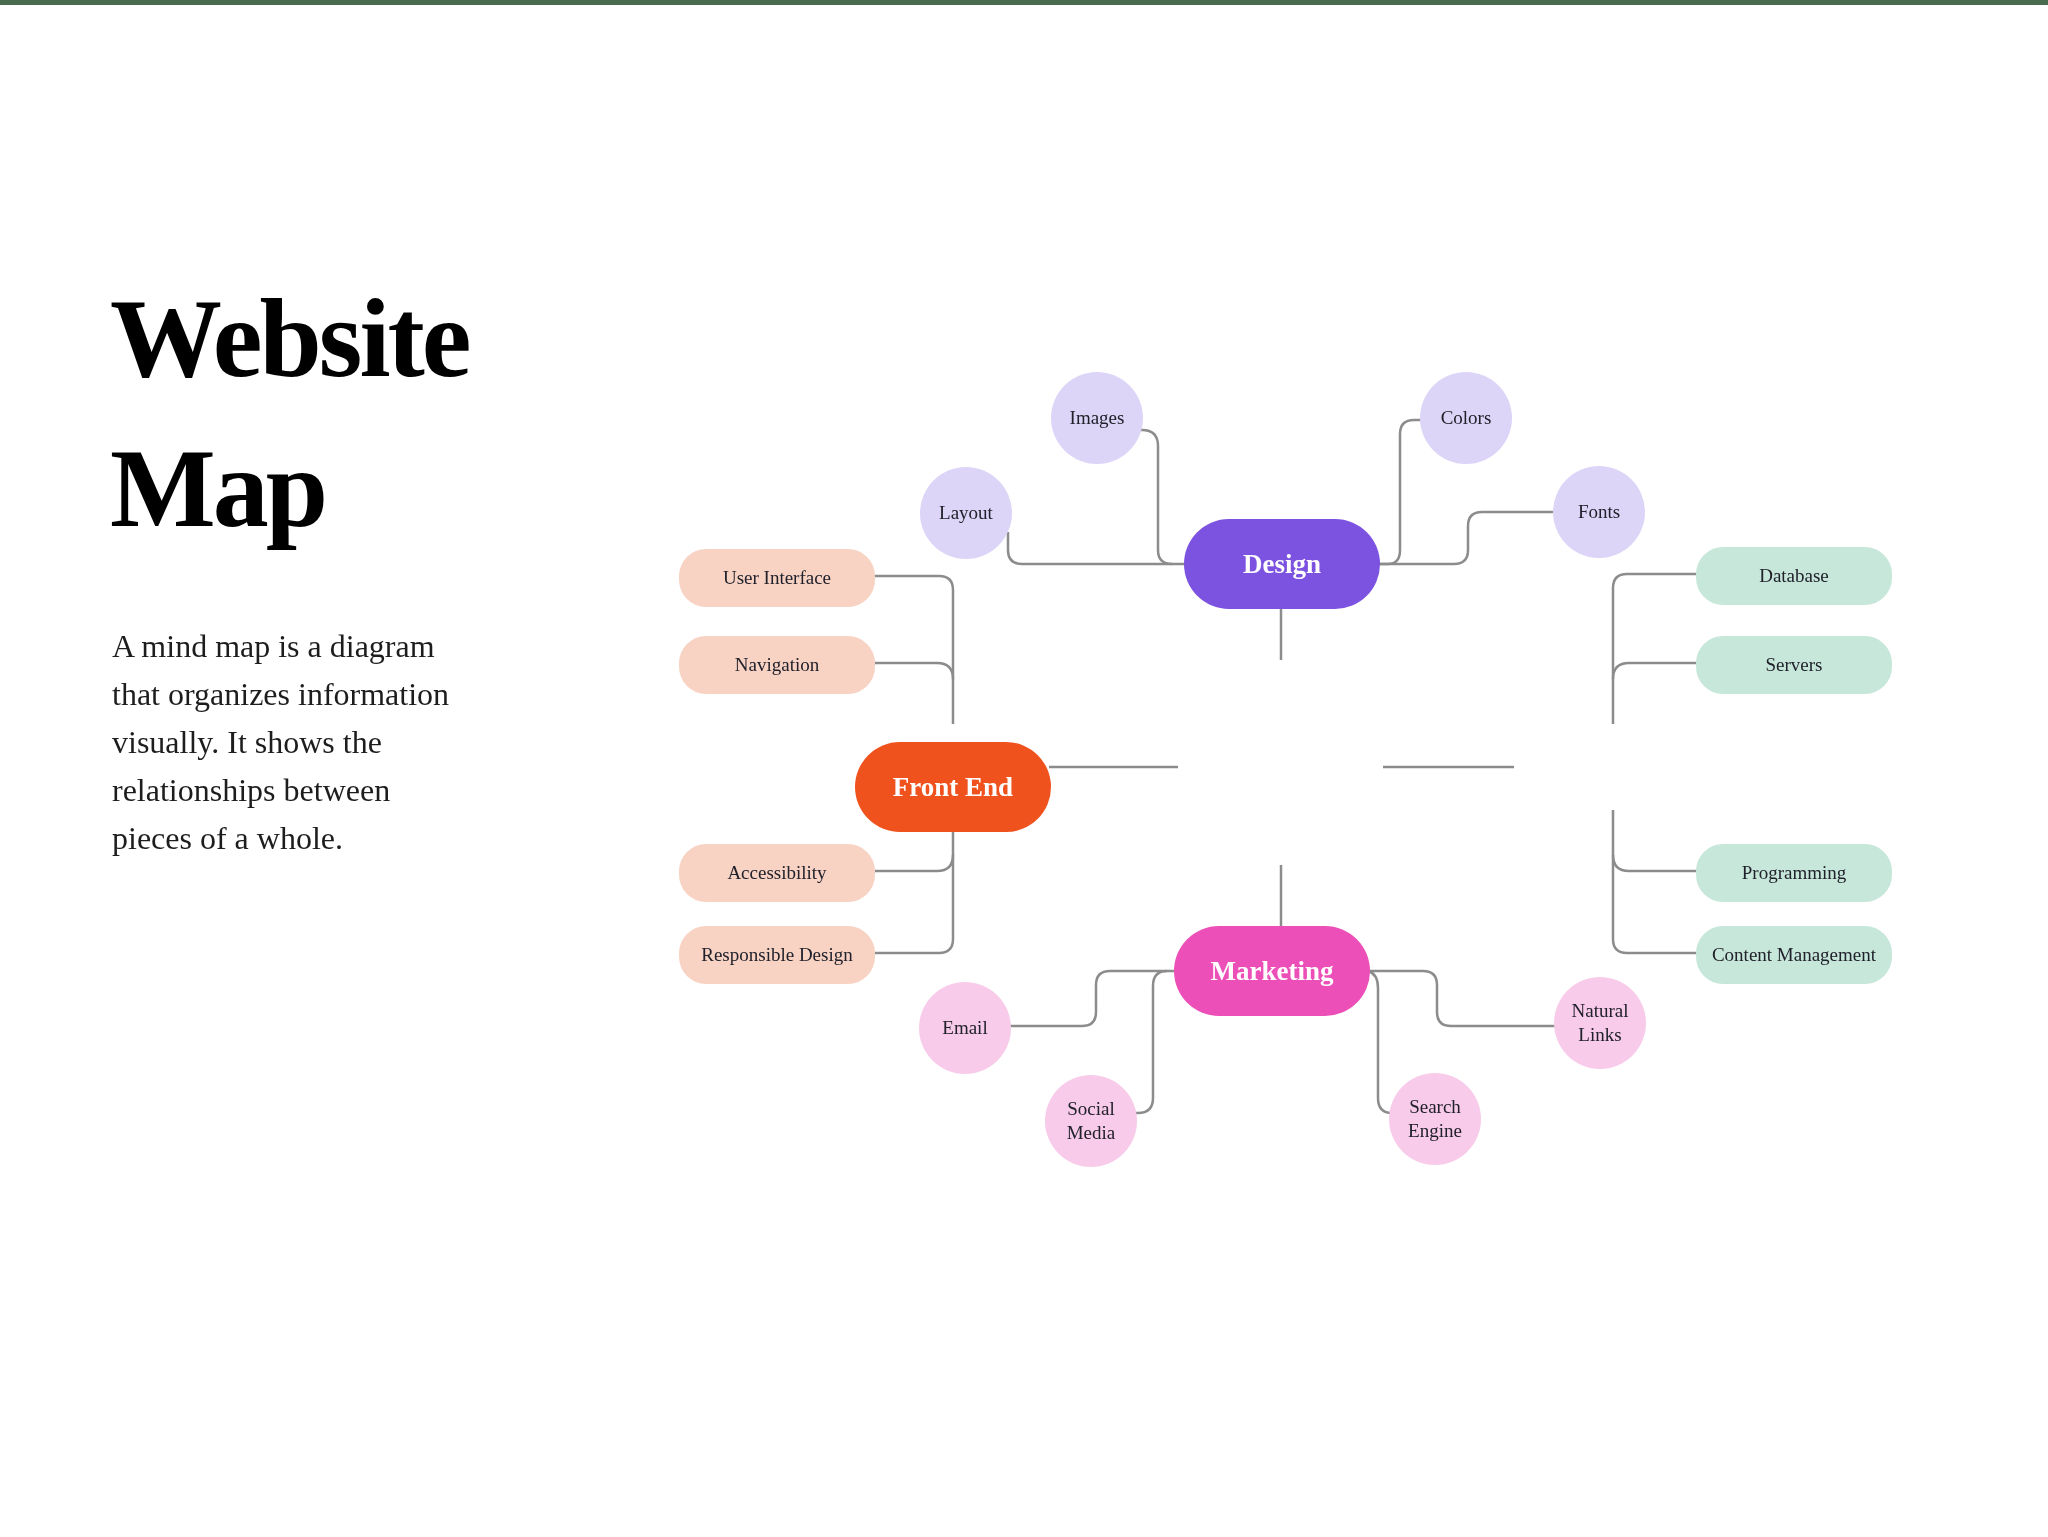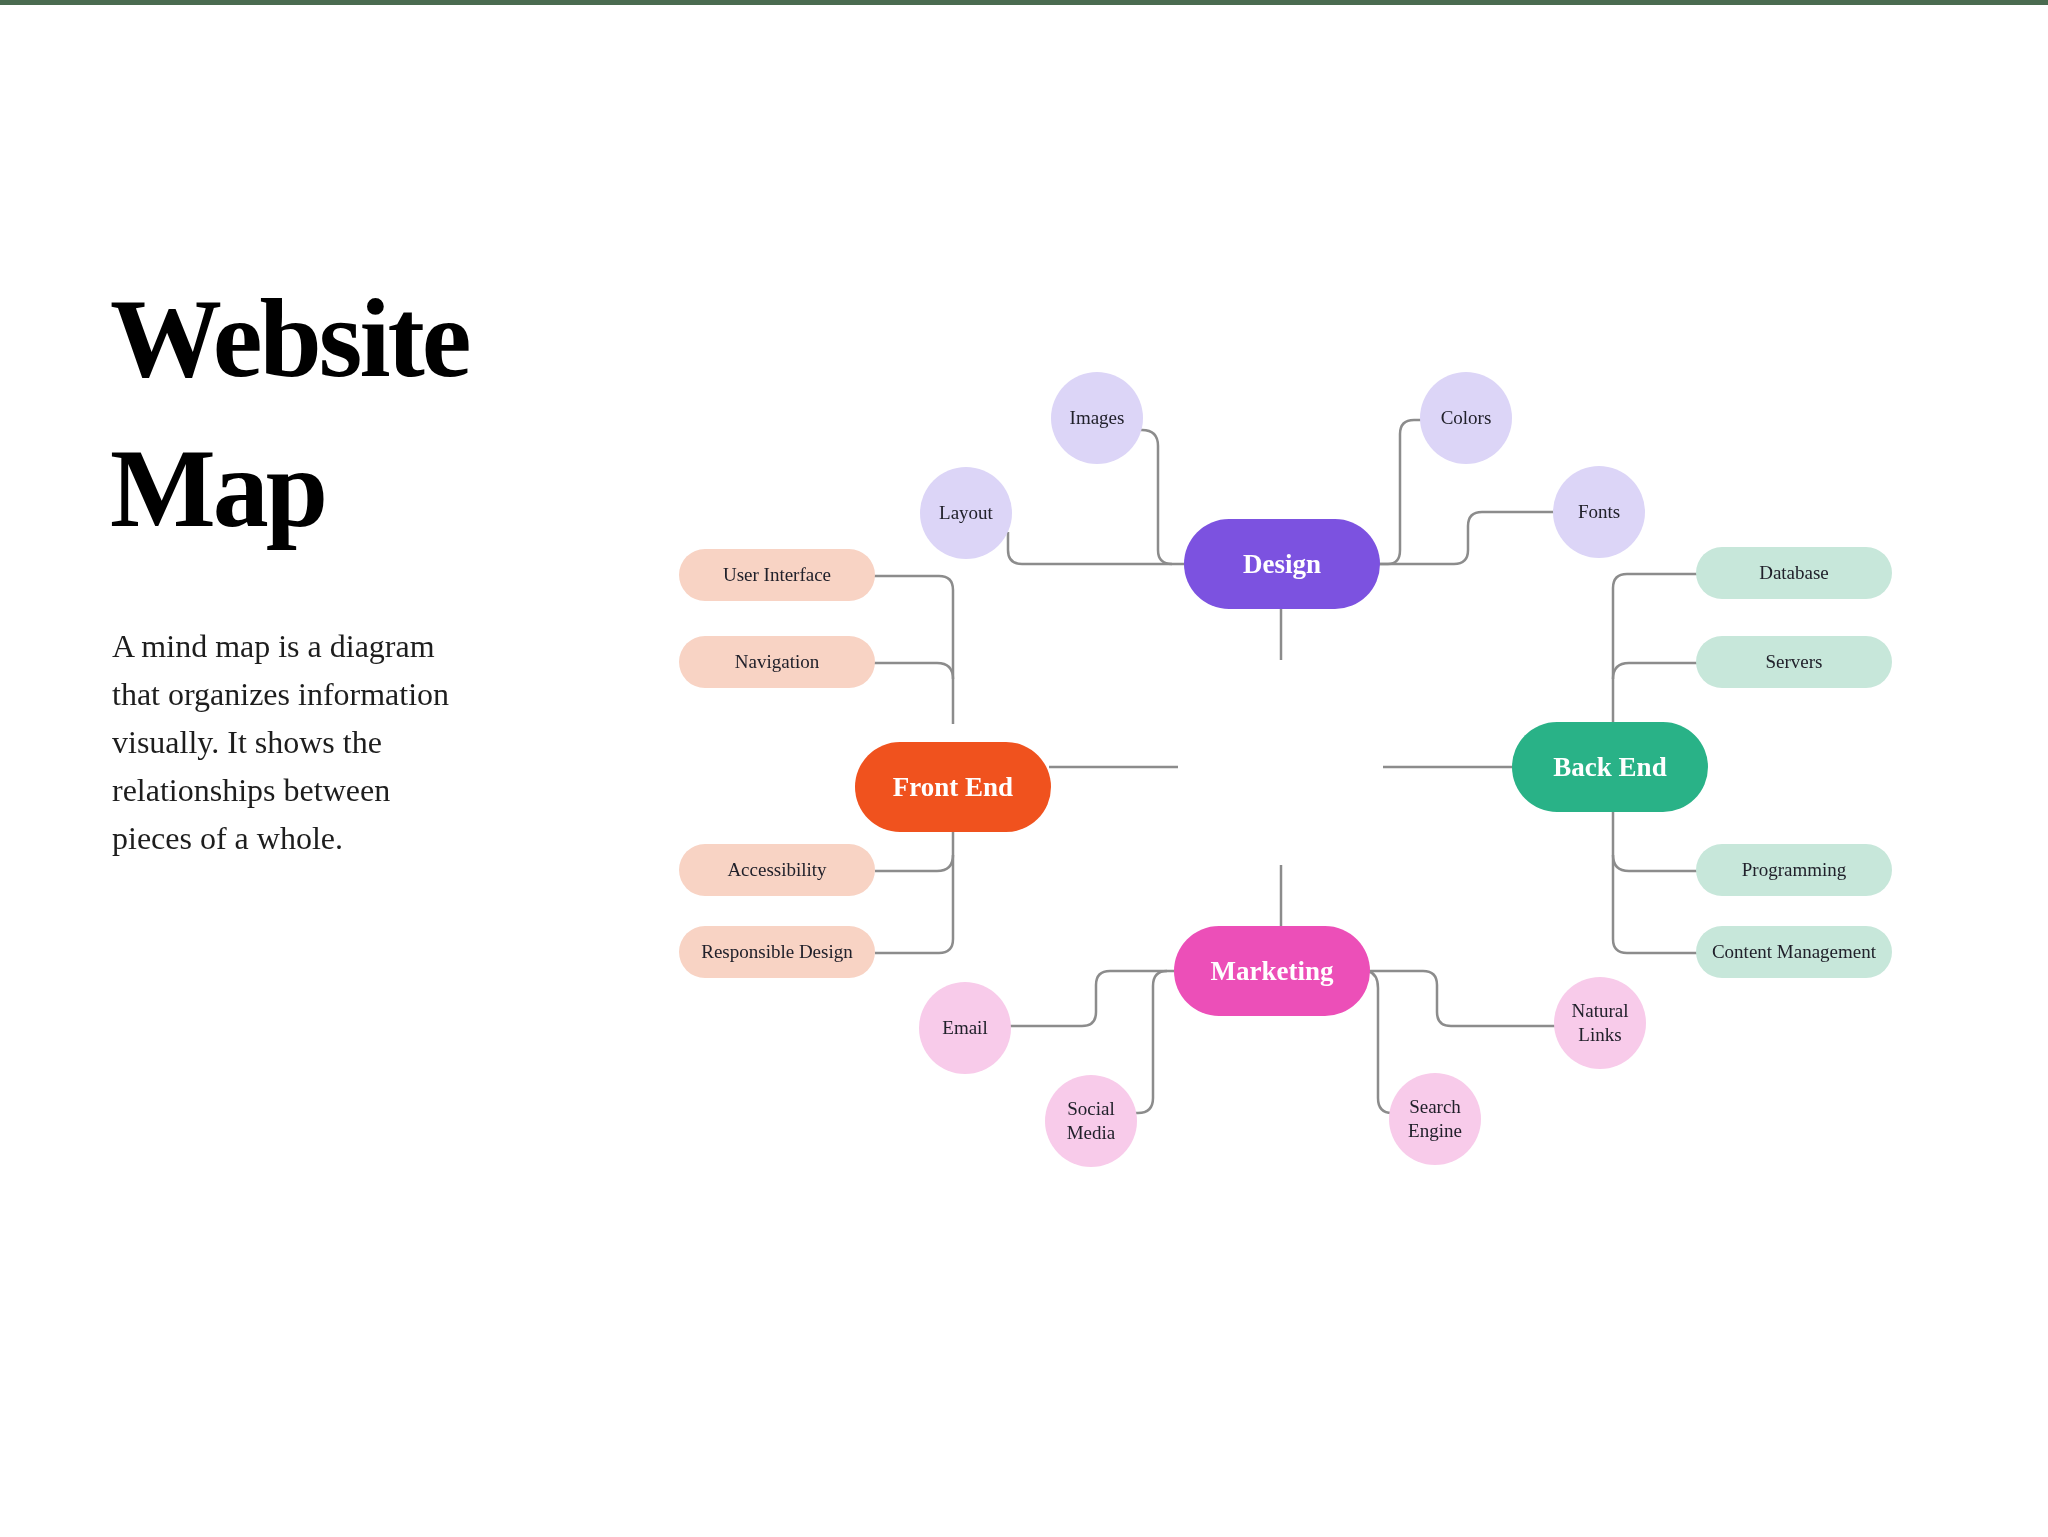--- a/index.html
+++ b/index.html
@@ -35,21 +35,21 @@
   .center-node {
     width:214px; height:214px; border-radius:50%;
     background: var(--center-bg, #0d0d0d); color: var(--center-text, #fff);
     font-size:28px; font-weight:bold; line-height:1.32; letter-spacing:0.5px;
   }
   .pill-branch {
     width:196px; height:90px; border-radius:45px;
     font-size:27px; font-weight:bold; color:#fff;
   }
   .pill-leaf {
-    width:196px; height:52px; border-radius:27px;
+    width:196px; height:58px; border-radius:27px;
     font-size:19px; color: var(--leaf-text, #21212b);
   }
   .circle-leaf {
     width:92px; height:92px; border-radius:50%;
     font-size:19px; line-height:1.25; color: var(--leaf-text, #21212b);
   }
   .bg-design          { background: var(--design, #7c52e0); }
   .bg-design-light    { background: var(--design-light, #dcd5f7); }
   .bg-front-end       { background: var(--front-end, #f0521e); }
   .bg-front-end-light { background: var(--front-end-light, #f8d3c4); }
@@ -95,21 +95,20 @@
 
     <path d="M1176 971 H1110 Q1096 971 1096 985 V1012 Q1096 1026 1082 1026 H1008"></path>
     <path d="M1167 971 Q1153 971 1153 986 V1098 Q1153 1113 1138 1113 H1134"></path>
     <path d="M1368 971 H1423 Q1437 971 1437 985 V1012 Q1437 1026 1451 1026 H1558"></path>
     <path d="M1368 971 Q1378 974 1378 988 V1098 Q1378 1113 1392 1113 H1394"></path>
   </svg>
 
 
   <div class="node pill-branch bg-design" style="left:1184px; top:519px;">Design</div>
   <div class="node pill-branch bg-front-end" style="left:855px;  top:722px;margin-top:20px;">Front End</div>
-  <div class="node pill-branch bg-back-end" style="left:1512px; top:722px;">Back End</div>
   <div class="node pill-branch bg-marketing" style="left:1174px; top:926px;">Marketing</div>
 
   <div class="node circle-leaf bg-design-light" style="left:1051px; top:372px;">Images</div>
   <div class="node circle-leaf bg-design-light" style="left:920px;  top:467px;">Layout</div>
   <div class="node circle-leaf bg-design-light" style="left:1420px; top:372px;text-align:center;">Colors</div>
   <div class="node circle-leaf bg-design-light" style="left:1553px; top:466px;">Fonts</div>
 
   <div class="node pill-leaf bg-front-end-light" style="left:679px; top:549px;">User Interface</div>
   <div class="node pill-leaf bg-front-end-light" style="left:679px; top:636px;">Navigation</div>
   <div class="node pill-leaf bg-front-end-light" style="left:679px; top:844px;">Accessibility</div>

